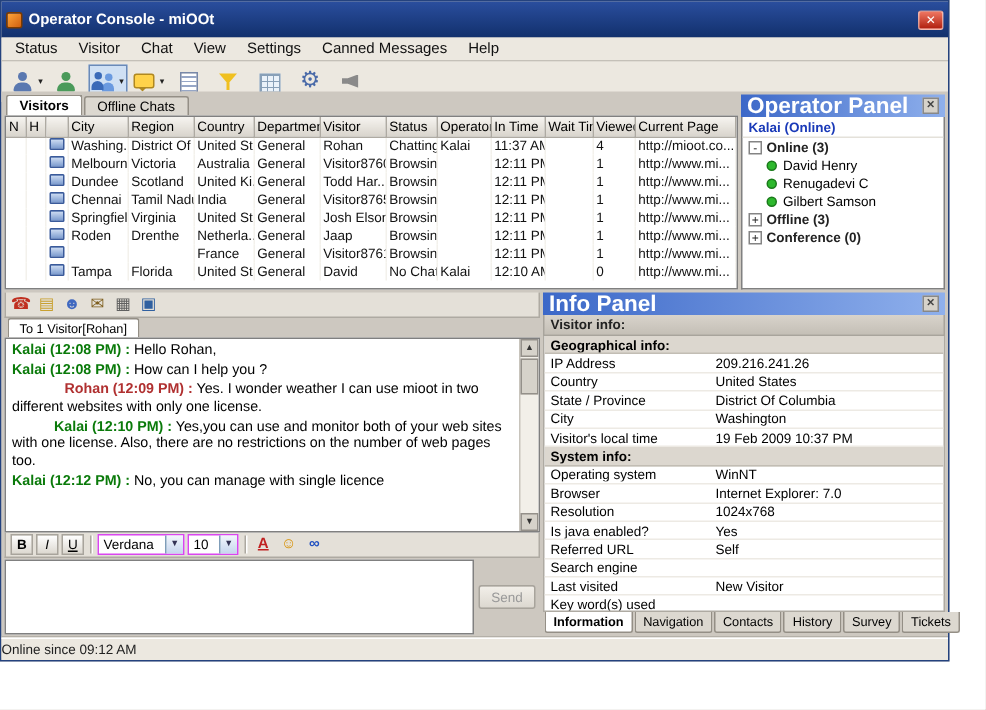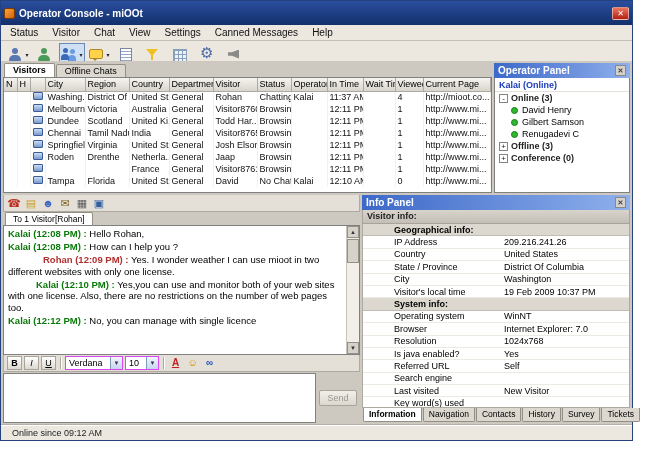--- a/index.html
+++ b/index.html
@@ -34,21 +34,21 @@
   .ic-note::before { content:""; position:absolute; left:3px; top:1px; width:10px; height:12px; background:repeating-linear-gradient(#fff 0 2px, #96a6c6 2px 3px); border:1px solid #7888a8; }
   .ic-funnel::before { content:""; position:absolute; left:2px; top:2px; border-left:6px solid transparent; border-right:6px solid transparent; border-top:7px solid #f0c020; }
   .ic-funnel::after { content:""; position:absolute; left:7px; top:8px; width:2px; height:5px; background:#f0c020; }
   .ic-grid::before { content:""; position:absolute; left:2px; top:2px; width:12px; height:11px; background-color:#eaf2fa; background-image:linear-gradient(#88a0b8 1px, transparent 1px),linear-gradient(90deg,#88a0b8 1px, transparent 1px); background-size:4px 4px; border:1px solid #88a0b8; }
   .ic-gear::before { content:"⚙"; position:absolute; left:2px; top:-3px; font-size:15px; color:#4a6aa8; }
   .ic-speaker::before { content:""; position:absolute; left:3px; top:3px; width:11px; height:9px; background:#8a8a8a; clip-path:polygon(0 30%, 35% 30%, 100% 0, 100% 100%, 35% 70%, 0 70%); }
 
   
   .workspace { position:absolute; top:60px; left:0; right:0; bottom:15px; background:#cdc8c0; }
   .panel { position:absolute; display:flex; flex-direction:column; }
-  .phead { height:15px; flex:0 0 15px; background:linear-gradient(to right, var(--panelhead1,#3c68c8), var(--panelhead2,#8fb0ec)); color:#fff; font-size:10px; font-weight:bold; display:flex; align-items:center; padding:0 4px; }
+  .phead { height:15px; flex:0 0 15px; background:linear-gradient(to right, var(--panelhead1,#3c68c8), var(--panelhead2,#8fb0ec)); color:#fff; font-size:15px; font-weight:bold; display:flex; align-items:center; padding:0 4px; }
   .pclose { margin-left:auto; width:11px; height:11px; background:#d6d2ca; border:1px solid #888; font-size:7px; line-height:9px; text-align:center; color:#444; }
   .pclose::before { content:"✕"; }
 
   
   .visitors { left:2px; top:2px; width:489px; height:130px; }
   .vtabs { height:14px; flex:0 0 14px; display:flex; align-items:flex-end; padding-left:1px; }
   .vtab { font-size:9px; padding:0 8px; height:13px; line-height:13px; background:#dcd8d0; border:1px solid #948f86; border-bottom:none; margin-right:1px; border-radius:2px 2px 0 0; }
   .vtab.active { background:#fff; font-weight:bold; height:14px; }
   .table-wrap { flex:1; background:#fff; border:1px solid #808080; overflow:hidden; }
   table { width:100%; border-collapse:collapse; table-layout:fixed; }
@@ -93,30 +93,30 @@
   .ficon.coloricon { color:#c02020; text-decoration:underline; }
   .chat-input-row { flex:0 0 50px; display:flex; margin-top:1px; }
   .chat-input { flex:1; border:1px solid #808080; resize:none; font-family:"Liberation Sans",sans-serif; font-size:10px; padding:2px; outline:none; }
   .send-wrap { width:44px; display:flex; align-items:center; justify-content:center; }
   .send-btn { width:38px; height:16px; font-size:9px; color:#999; background:linear-gradient(#f2efe9,#dcd8d0); border:1px solid #a8a49c; border-radius:2px; font-family:"Liberation Sans",sans-serif; }
 
   
   .info-panel { left:361px; top:134px; right:2px; bottom:2px; }
   .info-header { height:14px; flex:0 0 14px; background:linear-gradient(#d8d3cb,#c4bfb6); border:1px solid #a8a49c; border-top:none; font-size:9px; font-weight:bold; padding:1px 4px; color:#222; }
   .info-rows { flex:1; background:#fff; border:1px solid #aeaaa2; border-top:none; overflow:hidden; font-size:9px; }
-  .irow { display:flex; height:12.4px; align-items:center; border-bottom:1px solid #edeae4;padding-left:27px; }
+  .irow { display:flex; height:12.4px; align-items:center; border-bottom:1px solid #edeae4; }
   .ilabel { width:112px; flex:0 0 112px; padding:0 4px; white-space:nowrap; overflow:hidden; }
   .ivalue { flex:1; padding:0 2px; white-space:nowrap; overflow:hidden; }
   .irow.section { background:#dcd7cf; font-weight:bold; border-bottom:1px solid #c2bdb4; }
   .info-tabs { height:15px; flex:0 0 15px; display:flex; align-items:flex-start; padding-left:1px; background:#cdc8c0; }
   .itab { font-size:8.5px; height:14px; line-height:13px; padding:0 5px; background:#dcd8d0; border:1px solid #948f86; border-top:none; margin-right:1px; border-radius:0 0 2px 2px; white-space:nowrap; }
   .itab.active { background:#fff; font-weight:bold; }
 
   
-  .statusbar { position:absolute; left:0; right:0; bottom:0; height:15px; background:#ece8e0; border-top:1px solid #fff; box-shadow:0 -1px 0 #b4b0a8; font-size:9px; padding:2px 11px; color:#222; }
+  .statusbar { position:absolute; left:0; right:0; bottom:0; height:15px; background:#ece8e0; border-top:1px solid #fff; box-shadow:0 -1px 0 #b4b0a8; font-size:9px; padding:2px 0; color:#222; }
 </style>
 </head>
 <body>
 
 <div class="window">
 
   <div class="titlebar">
     <span class="app-icon"></span>
     <span class="title-text">Operator Console - miOOt</span>
     <span class="close-btn"></span>
@@ -409,27 +409,27 @@
 
           <div class="titem member">
 
             <span class="dot"></span>
             <span class="tlabel">David Henry</span>
           </div>
 
           <div class="titem member">
 
             <span class="dot"></span>
+            <span class="tlabel">Renugadevi C</span>
+          </div>
+
+          <div class="titem member">
+
+            <span class="dot"></span>
             <span class="tlabel">Gilbert Samson</span>
-          </div>
-
-          <div class="titem member">
-
-            <span class="dot"></span>
-            <span class="tlabel">Renugadevi C</span>
           </div>
 
           <div class="titem group">
             <span class="glyph">+</span>
 
             <span class="tlabel">Offline (3)</span>
           </div>
 
           <div class="titem group">
             <span class="glyph">+</span>

